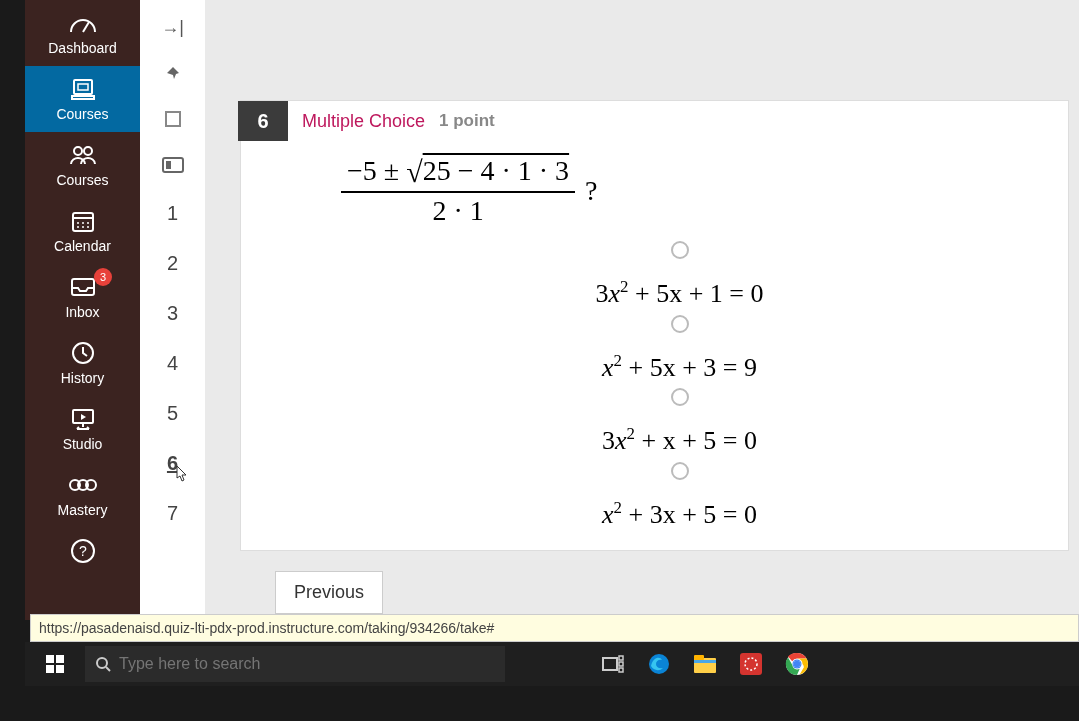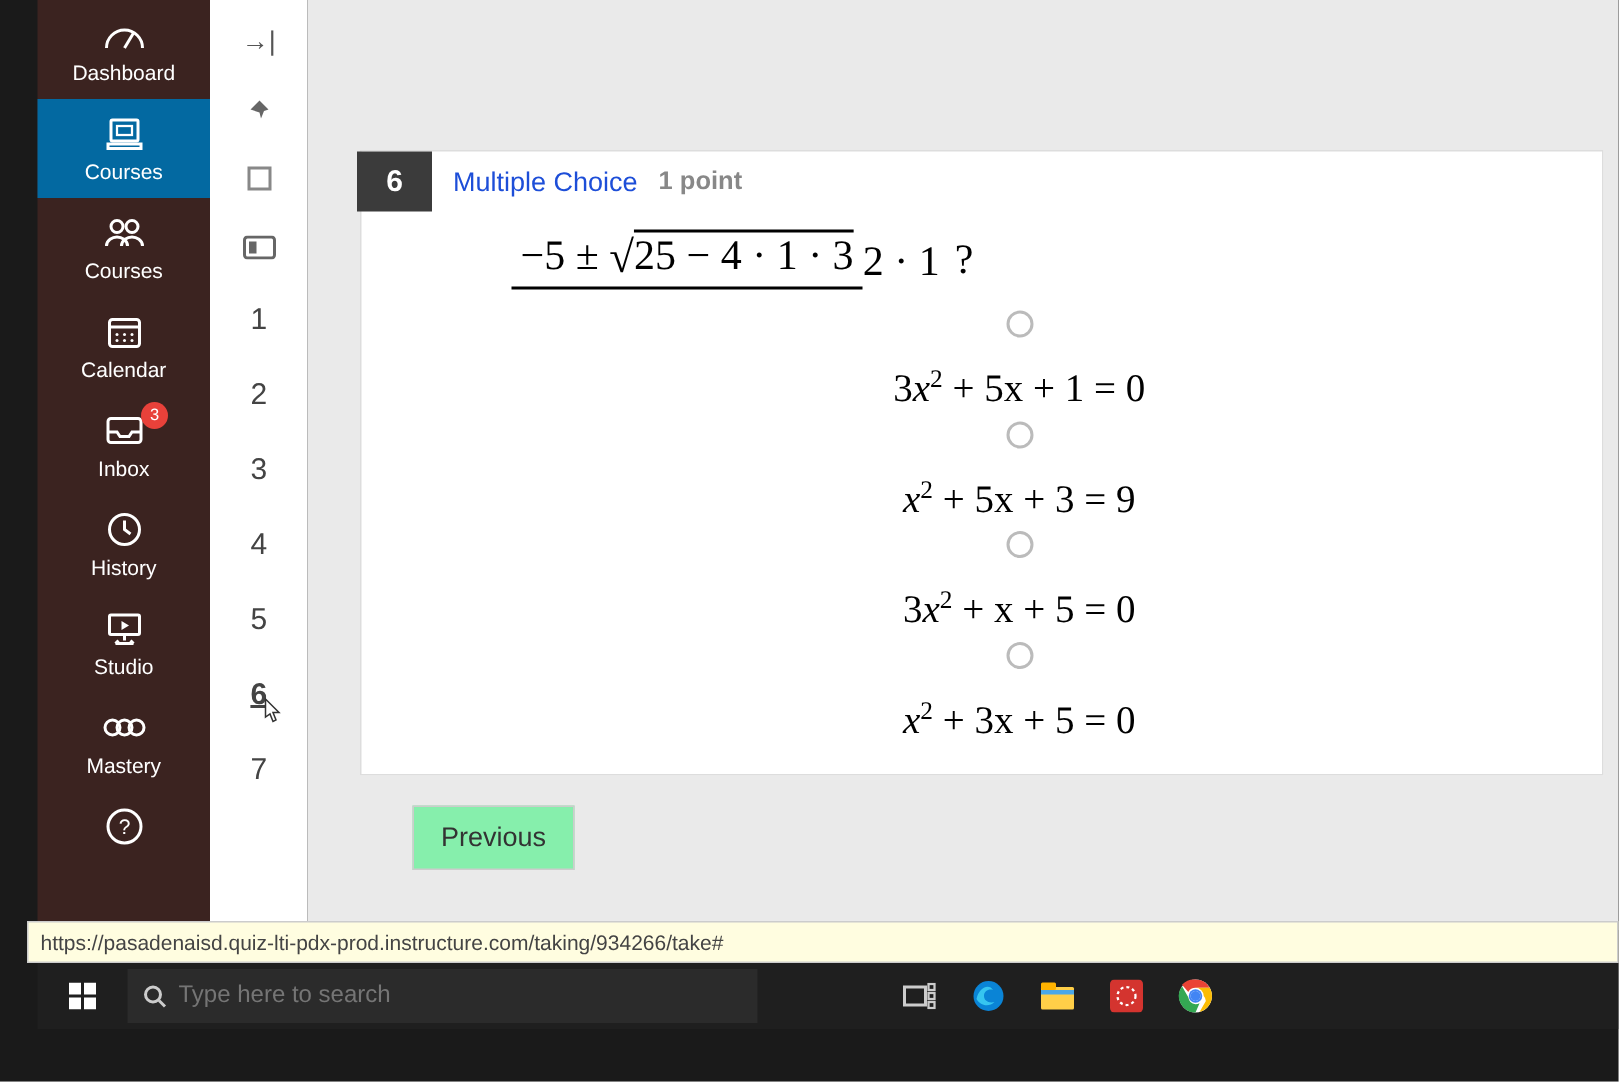--- a/index.html
+++ b/index.html
@@ -137,21 +137,21 @@
     width: 50px;
     height: 40px;
     display: flex;
     align-items: center;
     justify-content: center;
     font-size: 20px;
     font-weight: bold;
     margin-left: -3px;
   }
   .q-type {
-    color: #1d4ed8;
+    color: #be185d;
     font-size: 18px;
   }
   .q-points {
     color: #888;
     font-size: 17px;
     font-weight: bold;
   }
   .q-body {
     padding: 0 30px 20px 60px;
     font-family: Georgia, "Times New Roman", serif;
@@ -165,21 +165,21 @@
     display: flex;
     align-items: center;
     justify-content: flex-start;
     gap: 10px;
     font-size: 28px;
     margin-bottom: 14px;
     padding-left: 40px;
   }
   .frac {
     display: inline-flex;
-    flex-direction: row;
+    flex-direction: column;
     align-items: center;
     font-size: 28px;
   }
   .frac .num {
     border-bottom: 2px solid #000;
     padding: 0 6px 2px 6px;
   }
   .frac .den {
     padding-top: 2px;
   }
@@ -210,30 +210,30 @@
     border: 2px solid #bbb;
     border-radius: 50%;
     flex-shrink: 0;
   }
   sup { font-size: 0.65em; }
   .prev-btn {
     margin-top: 20px;
     margin-left: 35px;
     margin-bottom: 30px;
     display: inline-block;
-    background: #86efac;
+    background: #ffffff;
     border: 1px solid #ccc;
     padding: 10px 18px;
     font-size: 18px;
     color: #333;
     cursor: pointer;
   }
   .url-bar {
     position: absolute;
-    left: 18px;
+    left: 30px;
     top: 614px;
     right: 0;
     height: 28px;
     background: #fffde0;
     border: 1px solid #ccc;
     color: #444;
     font-size: 14px;
     display: flex;
     align-items: center;
     padding: 0 8px;

